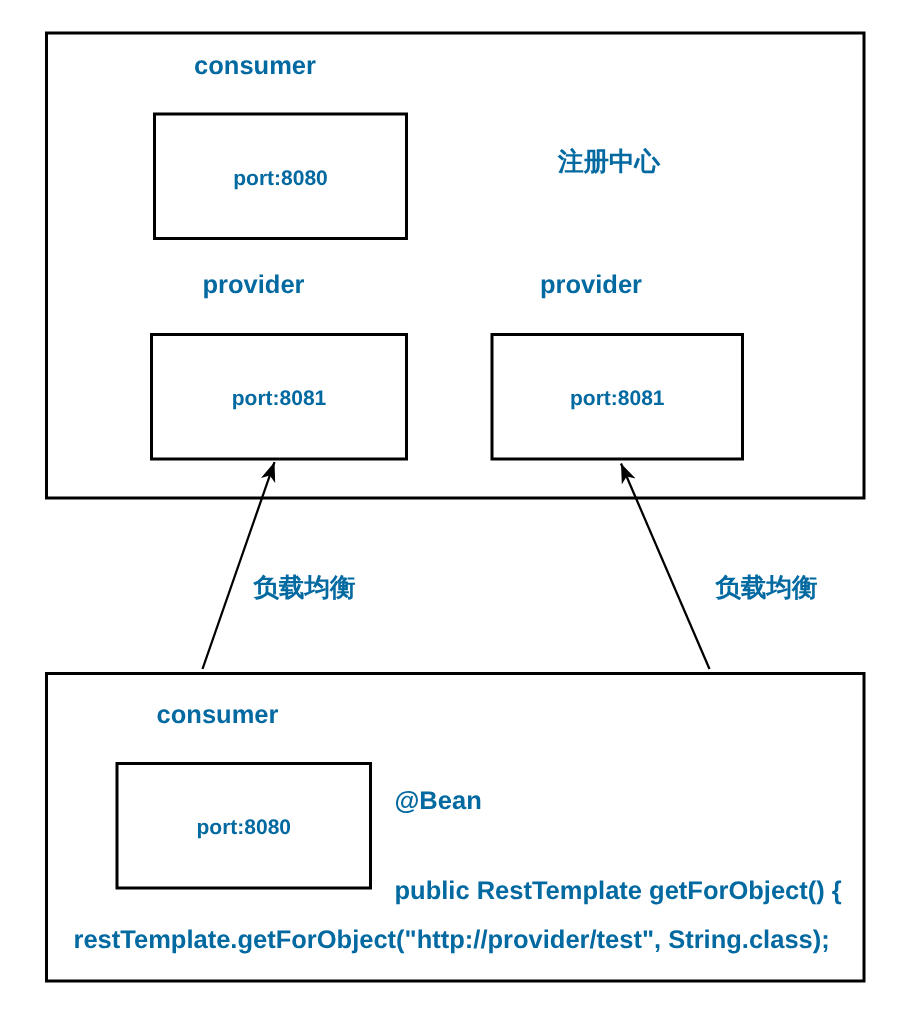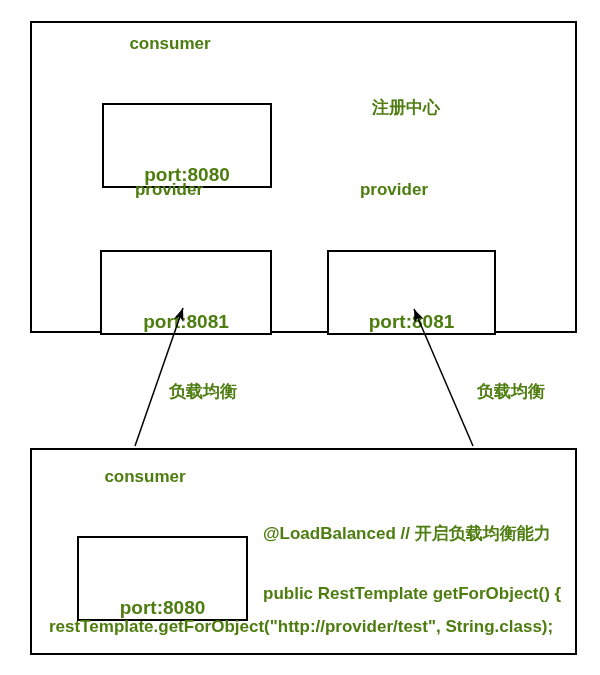--- a/index.html
+++ b/index.html
@@ -2,40 +2,39 @@
 <html><head>
 <meta charset="utf-8">
 <style>
   html, body { margin: 0; padding: 0; background: #ffffff; }
   #stage {
     position: relative;
     width: 600px;
     height: 675px;
     background: #ffffff;
     font-family: "Liberation Sans", "DejaVu Sans", sans-serif;
-    color: #4d7c0f;
+    color: #0369a1;
     overflow: hidden;
   }
   .panel {
     position: absolute;
     border: 2px solid #000000;
     background: #ffffff;
     box-sizing: border-box;
   }
   .node {
     position: absolute;
     border: 2px solid #000000;
     background: #ffffff;
     box-sizing: border-box;
     display: flex;
-    align-items: flex-end;
+    align-items: center;
     justify-content: center;
     font-weight: bold;
-    font-size: 19px;
-    margin-top: 28px;
+    font-size: 14px;
   }
   .lbl {
     position: absolute;
     transform: translateX(-50%);
     font-weight: bold;
     font-size: 17px;
     line-height: 20px;
     white-space: nowrap;
   }
   .code {
@@ -107,21 +106,21 @@
 
   <div class="panel" style="left:30px; top:448px; width:547px; height:207px;"></div>
 
   <div class="lbl" style="left:145px; top:467px;">consumer</div>
 
   <div class="node" style="left:77px; top:508px; width:171px; height:85px;">
     <span>port:8080</span>
   </div>
 
   <div class="code">
-    <div>@LoadBalanced // 开启负载均衡能力</div>
+    <div>@Bean</div>
     <div>public RestTemplate getForObject() {</div>
     
     
   </div>
 
   <div class="call">restTemplate.getForObject("http://provider/test", String.class);</div>
 
 </div>
 
 </body></html>

